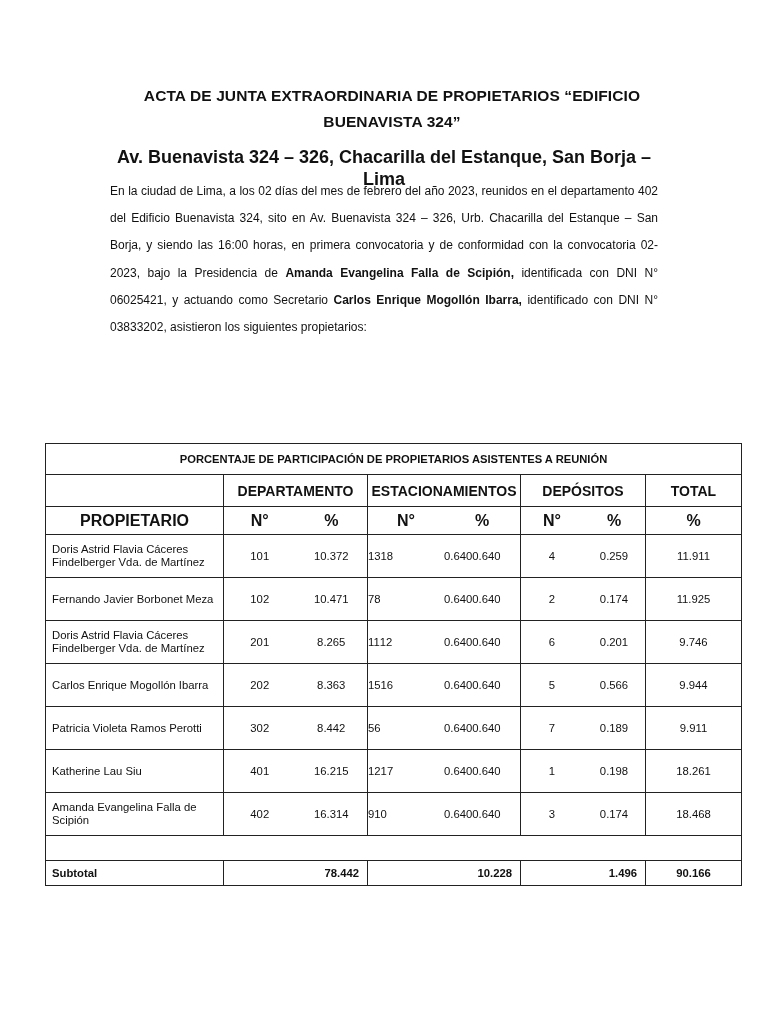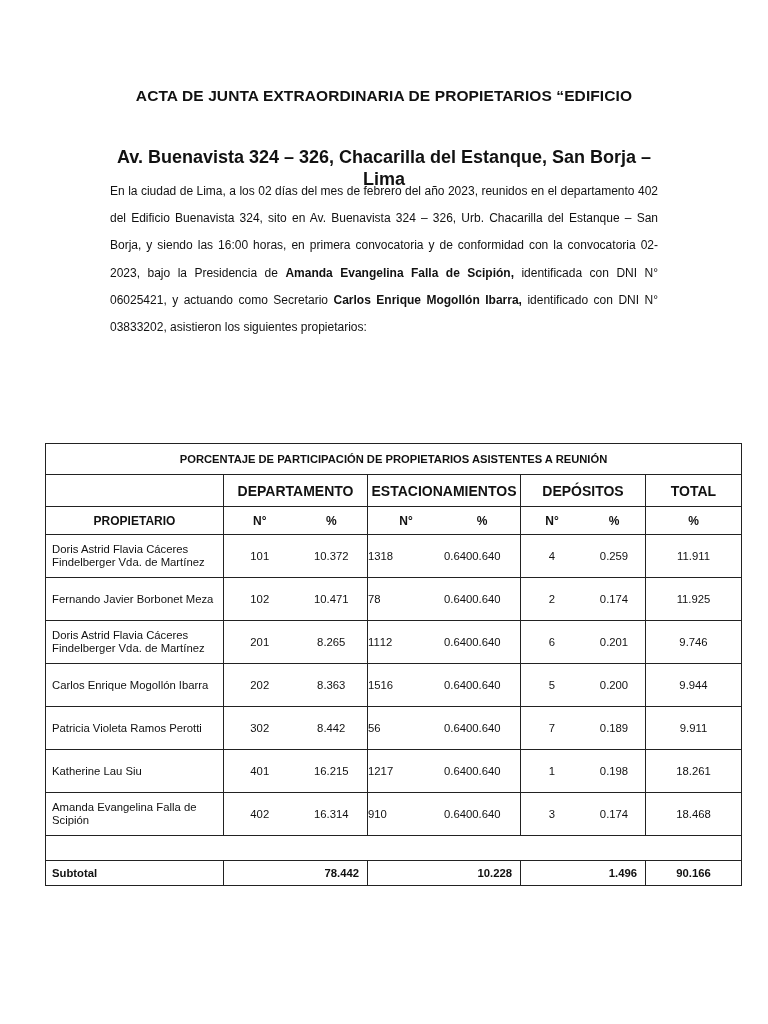--- a/index.html
+++ b/index.html
@@ -10,21 +10,21 @@
     body {
       width: 768px;
       height: 1024px;
       position: relative;
       overflow: hidden;
       font-family: "Liberation Sans", sans-serif;
       color: #111111;
     }
     .title {
       position: absolute;
-      left: 100px;
+      left: 108px;
       width: 568px;
       text-align: center;
       font-weight: bold;
       font-size: 15.5px;
       line-height: 26px;
       top: 83px;
       letter-spacing: 0.1px;
     }
     .address {
       position: absolute;
@@ -70,21 +70,21 @@
     }
     .hdr-group {
       height: 31px;
       text-align: center;
       font-weight: bold;
       font-size: 14px;
     }
     .hdr-sub {
       height: 27px;
       font-weight: bold;
-      font-size: 12px;
+      font-size: 16px;
     }
     .sub-inner {
       display: flex;
       width: 100%;
       height: 100%;
       align-items: center;
     }
     .sub-inner span {
       flex: 1;
       text-align: center;
@@ -114,20 +114,21 @@
     .row-sub td { height: 24px; font-weight: bold; }
     .row-sub .pair .b { text-align: right; padding-right: 8px; }
     .row-sub .name-cell { font-weight: bold; }
     .center { text-align: center; }
   </style>
 </head>
 <body>
 
 <div class="title">
   <div>ACTA DE JUNTA EXTRAORDINARIA DE PROPIETARIOS “EDIFICIO</div>
+  <div>BUENAVISTA 324”</div>
 </div>
 
 <div class="address">Av. Buenavista 324 – 326, Chacarilla del Estanque, San Borja – Lima</div>
 
 <div class="para"><span>En la ciudad de Lima, a los 02 días del mes de febrero del año 2023, reunidos en el departamento 402 del Edificio Buenavista 324, sito en Av. Buenavista 324 – 326, Urb. Chacarilla del Estanque – San Borja, y siendo las 16:00 horas, en primera convocatoria y de conformidad con la convocatoria 02-2023, bajo la Presidencia de </span><b>Amanda Evangelina Falla de Scipión,</b><span> identificada con DNI N° 06025421, y actuando como Secretario </span><b>Carlos Enrique Mogollón Ibarra,</b><span> identificado con DNI N° 03833202, asistieron los siguientes propietarios:</span></div>
 
 <table class="t">
   <colgroup>
     <col style="width:178px">
     <col style="width:144px">
@@ -270,21 +271,21 @@
             </span>
             <span class="b stack">
               <span>0.640</span>
               <span>0.640</span>
             </span>
           </div>
         </td>
         <td>
           <div class="pair">
             <span class="a">5</span>
-            <span class="b">0.200</span>
+            <span class="b">0.566</span>
           </div>
         </td>
         <td class="center">9.944</td>
       </tr>
       <tr class="row-data">
         <td class="name-cell">Patricia Violeta Ramos Perotti</td>
         <td>
           <div class="pair">
             <span class="a">302</span>
             <span class="b">8.442</span>

